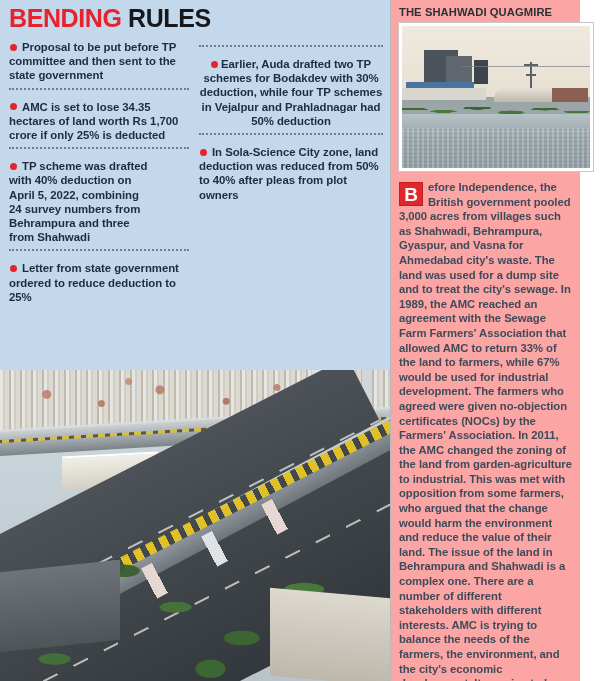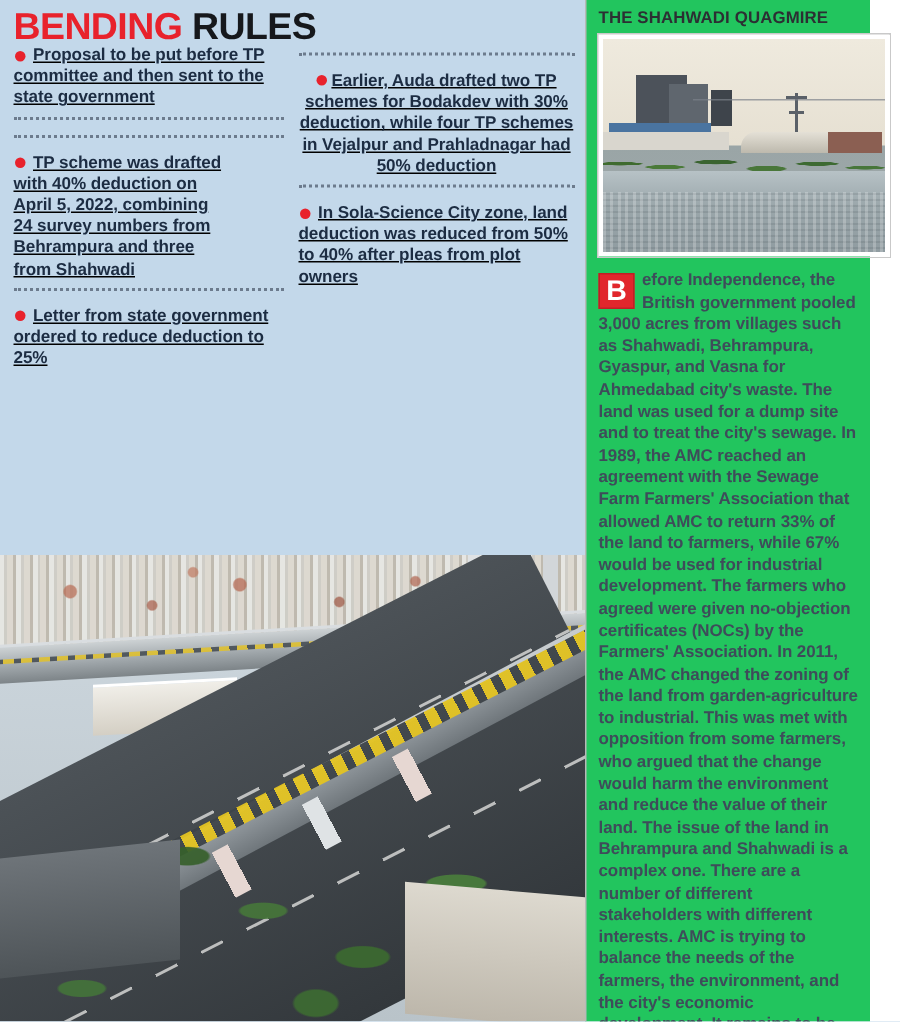--- a/index.html
+++ b/index.html
@@ -20,21 +20,21 @@
 
   #headline {
     position:absolute; left:9px; top:4px;
     font-size:25px; font-weight:bold; letter-spacing:-0.4px;
     font-family:"Liberation Sans", sans-serif;
     white-space:nowrap;
   }
   #headline .hl-a { color:#e8222c; }
   #headline .hl-b { color:#16181c; }
 
-  .col { position:absolute; top:30px;text-decoration:underline; }
+  .col { position:absolute; top:40px; }
   #col-left  { left:9px;   width:180px; }
   #col-right { left:199px; width:184px; }
 
   .fact {
     position:relative;
     color:#1c2c42;
     font-size:11.4px;
     line-height:14.2px;
     font-weight:600;
     padding:0 0 0 0;
@@ -191,21 +191,21 @@
   }
   #aerial-photo .ground-right {
     position:absolute; right:0; top:74px; width:130px; height:120px;
     background:linear-gradient(#bfb6a6,#a79d8c);
     opacity:.8;
   }
 
   
   #article {
     position:absolute; left:390px; top:0; width:190px; height:681px;
-    background:#22c55e;
+    background:#fca5a5;
     border-left:1px solid #b8b8b8;
     padding:6px 8px 0 8px;
   }
   #kicker {
     font-size:11.2px; font-weight:bold; color:#2c2f33;
     letter-spacing:.1px; margin-bottom:5px;
   }
   #photo-frame {
     width:194px; height:148px;
     border:3px solid #ffffff;
@@ -280,20 +280,24 @@
   </div>
 
   <div class="col" id="col-left">
 
     <div class="fact">
       <span class="dot"></span>
       <p>Proposal to be put before TP committee and then sent to the state government</p>
     </div>
     <div class="divider"></div>
 
+    <div class="fact">
+      <span class="dot"></span>
+      <p>AMC is set to lose 34.35 hectares of land worth Rs 1,700 crore if only 25% is deducted</p>
+    </div>
     <div class="divider"></div>
 
     <div class="fact" style="width:145px;">
       <span class="dot"></span>
       <p>TP scheme was drafted with 40% deduction on April 5, 2022, combining 24 survey numbers from Behrampura and three from Shahwadi</p>
     </div>
     <div class="divider"></div>
 
     <div class="fact">
       <span class="dot"></span>

